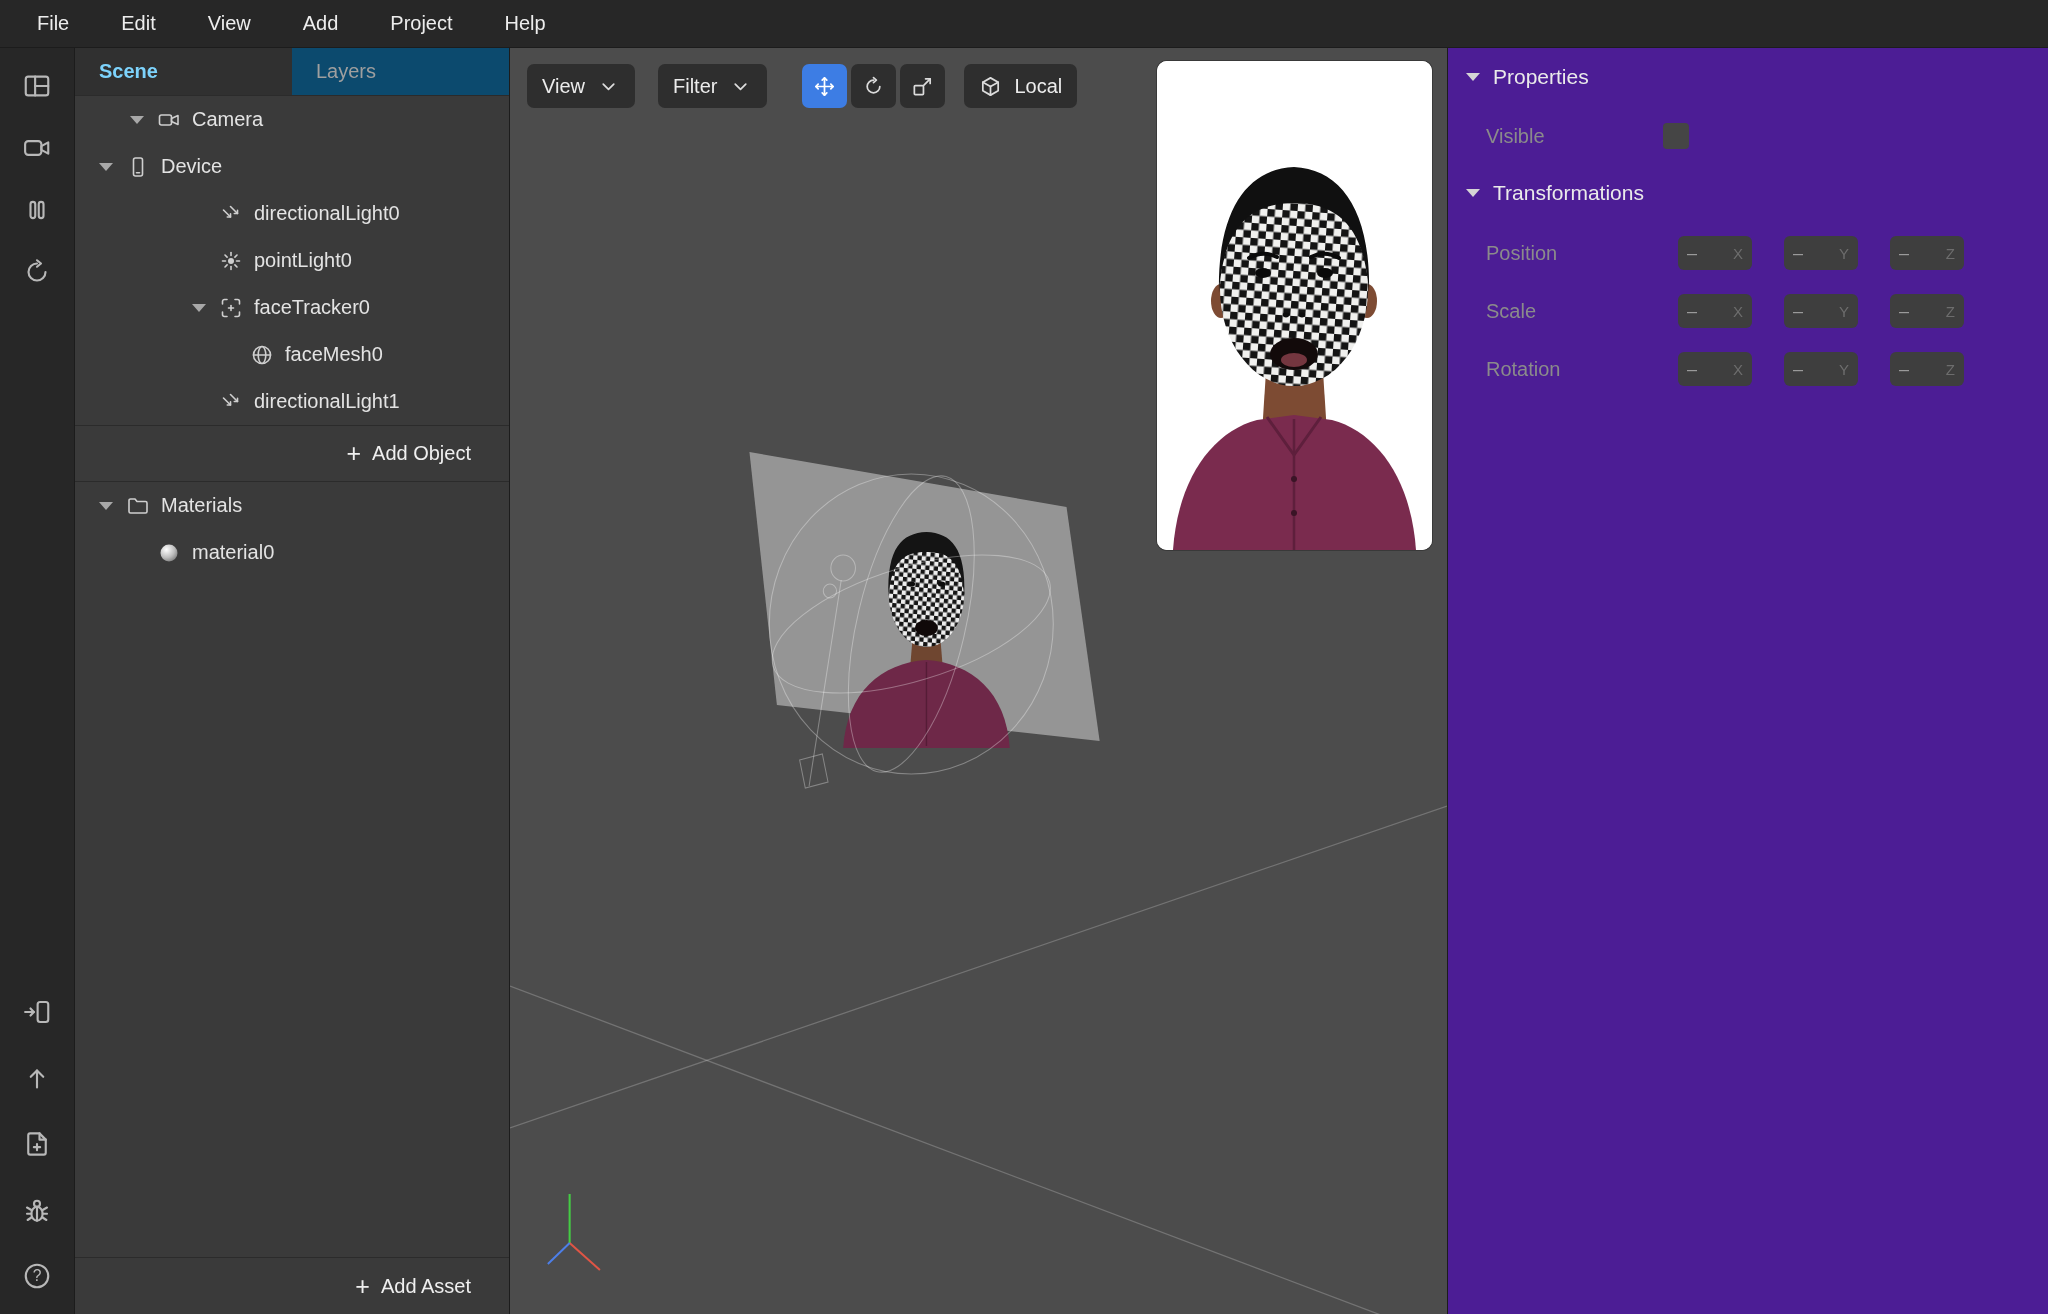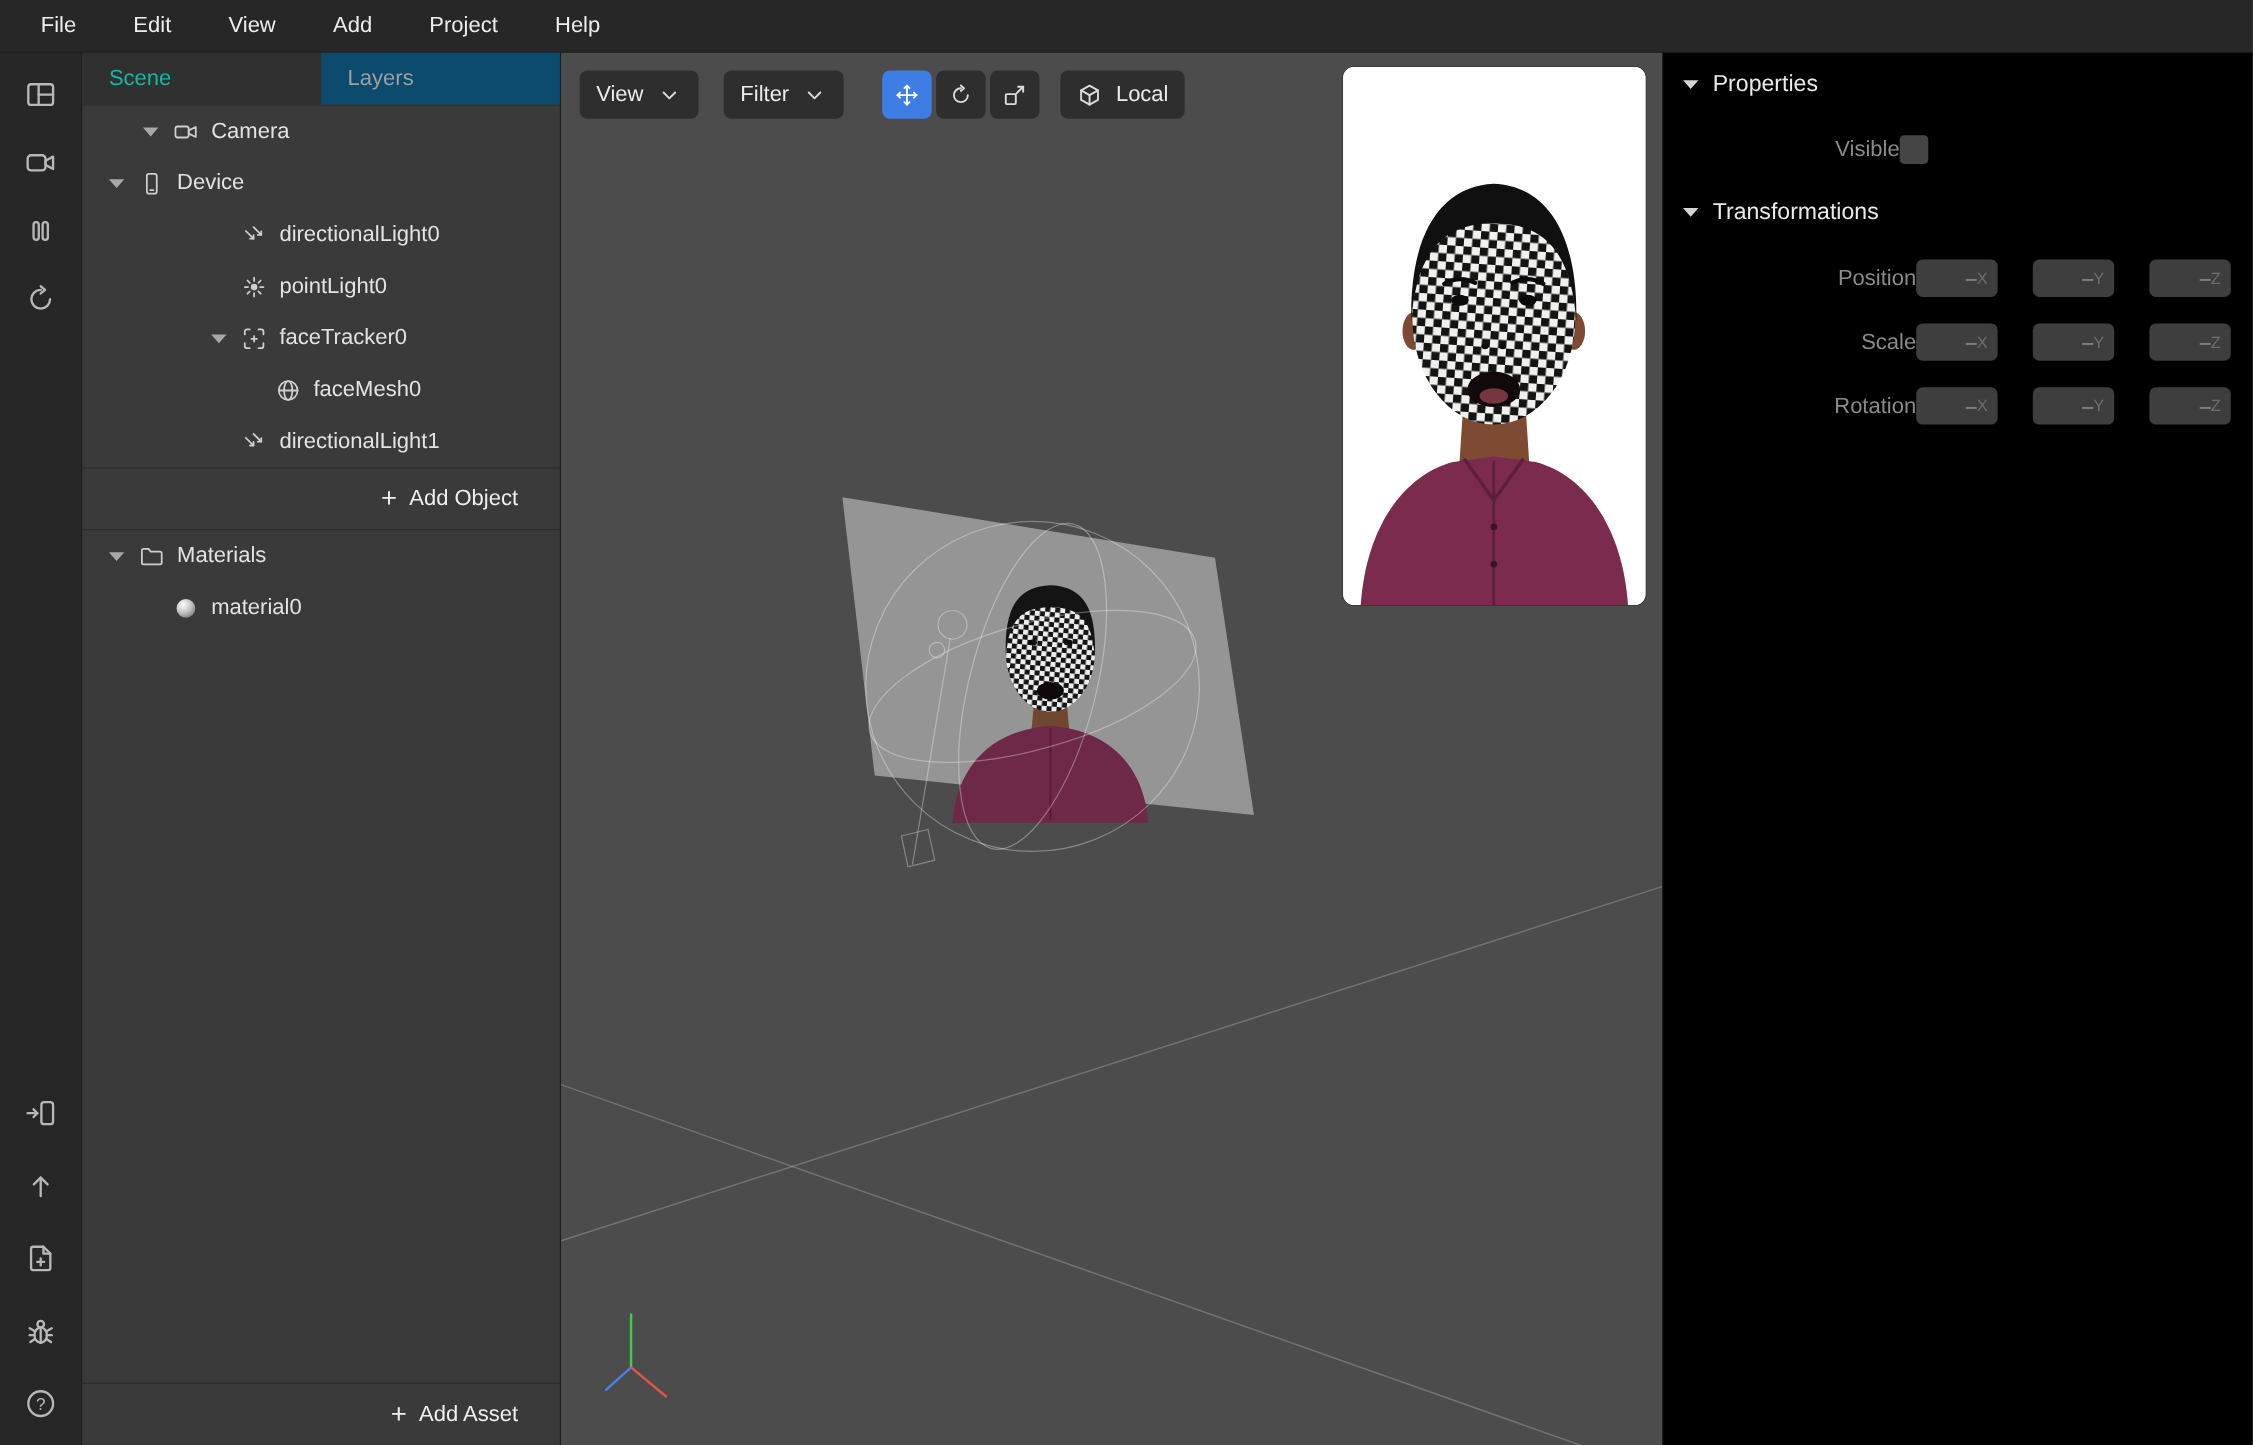--- a/index.html
+++ b/index.html
@@ -20,21 +20,21 @@
   .rail-btn { width:48px; height:48px; display:flex; align-items:center; justify-content:center; border-radius:8px; }
   .rail-btn svg { width:30px; height:30px; stroke:#b8b8b8; fill:none; stroke-width:1.7;
                   stroke-linecap:round; stroke-linejoin:round; }
   .rail-bottom { margin-top:auto; display:flex; flex-direction:column; gap:18px; align-items:center; }
 
   
   .scene-panel { width:435px; flex:0 0 auto; background:#3a3a3a; border-right:1px solid #1c1c1c;
                  display:flex; flex-direction:column; }
   .tab-bar { height:48px; flex:0 0 auto; display:flex; border-bottom:1px solid #2b2b2b; }
   .tab { flex:1; display:flex; align-items:center; padding-left:24px; font-size:20px; }
-  .tab.active { background:#303030; color:#14b8a6; font-weight:400; }
+  .tab.active { background:#303030; color:#7dd3fc; font-weight:700; }
   .tab.inactive { background:#0c4a6e; color:#9f9f9f; }
 
   .trow { height:47px; display:flex; align-items:center; color:#e3e3e3; font-size:20px;
           padding-left:calc(24px + var(--d) * 31px); }
   .caret { width:0; height:0; border-left:7px solid transparent; border-right:7px solid transparent;
            border-top:8px solid #a8a8a8; margin-right:12px; flex:0 0 auto; }
   .caret.hide { visibility:hidden; }
   .ticon { width:26px; height:26px; margin-right:10px; display:flex; align-items:center;
            justify-content:center; flex:0 0 auto; }
   .ticon svg { width:24px; height:24px; stroke:#cfcfcf; fill:none; stroke-width:1.6;
@@ -63,21 +63,21 @@
               display:flex; align-items:center; justify-content:center; }
   .tool-btn.active { background:#3d7de4; }
   .tool-btn.active svg { stroke:#ffffff; }
 
   .simulator { position:absolute; top:13px; right:15px; width:275px; height:489px;
                background:#ffffff; border-radius:10px; overflow:hidden;
                box-shadow:0 0 0 1px rgba(0,0,0,0.25); }
   .simulator svg { width:100%; height:100%; display:block; }
 
   
-  .props { width:537px; flex:0 0 auto; background:#000000; border-left:1px solid #1c1c1c;text-align:right; }
+  .props { width:601px; flex:0 0 auto; background:#4c1d95; border-left:1px solid #1c1c1c; }
   .phead { display:flex; align-items:center; gap:13px; padding-left:18px; height:28px;
            color:#eaeaea; font-size:21px; }
   .phead.first { margin-top:15px; }
   .phead.second { margin-top:30px; }
   .pcaret { width:0; height:0; border-left:7px solid transparent; border-right:7px solid transparent;
             border-top:8px solid #d5d5d5; }
   .prow { display:flex; align-items:center; padding-left:38px; }
   .prow.visible-row { margin-top:32px; }
   .prow.t-first { margin-top:29px; }
   .prow.t-next { margin-top:24px; }

